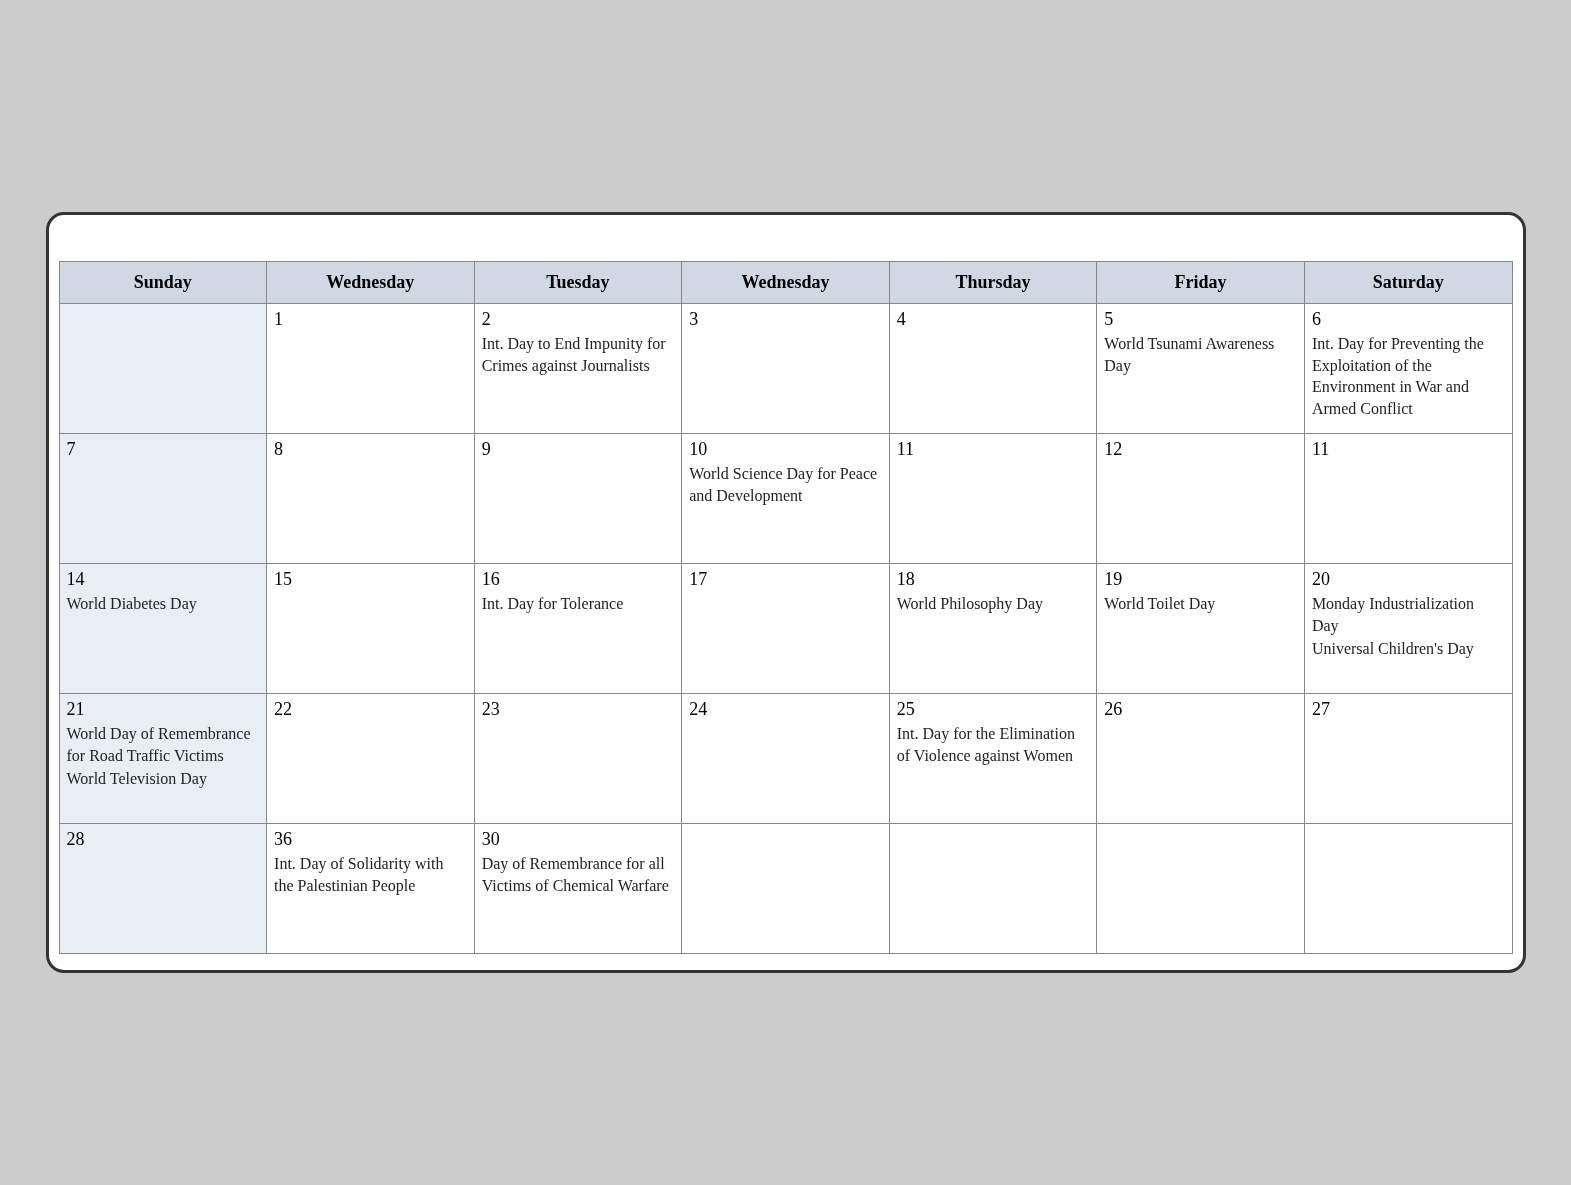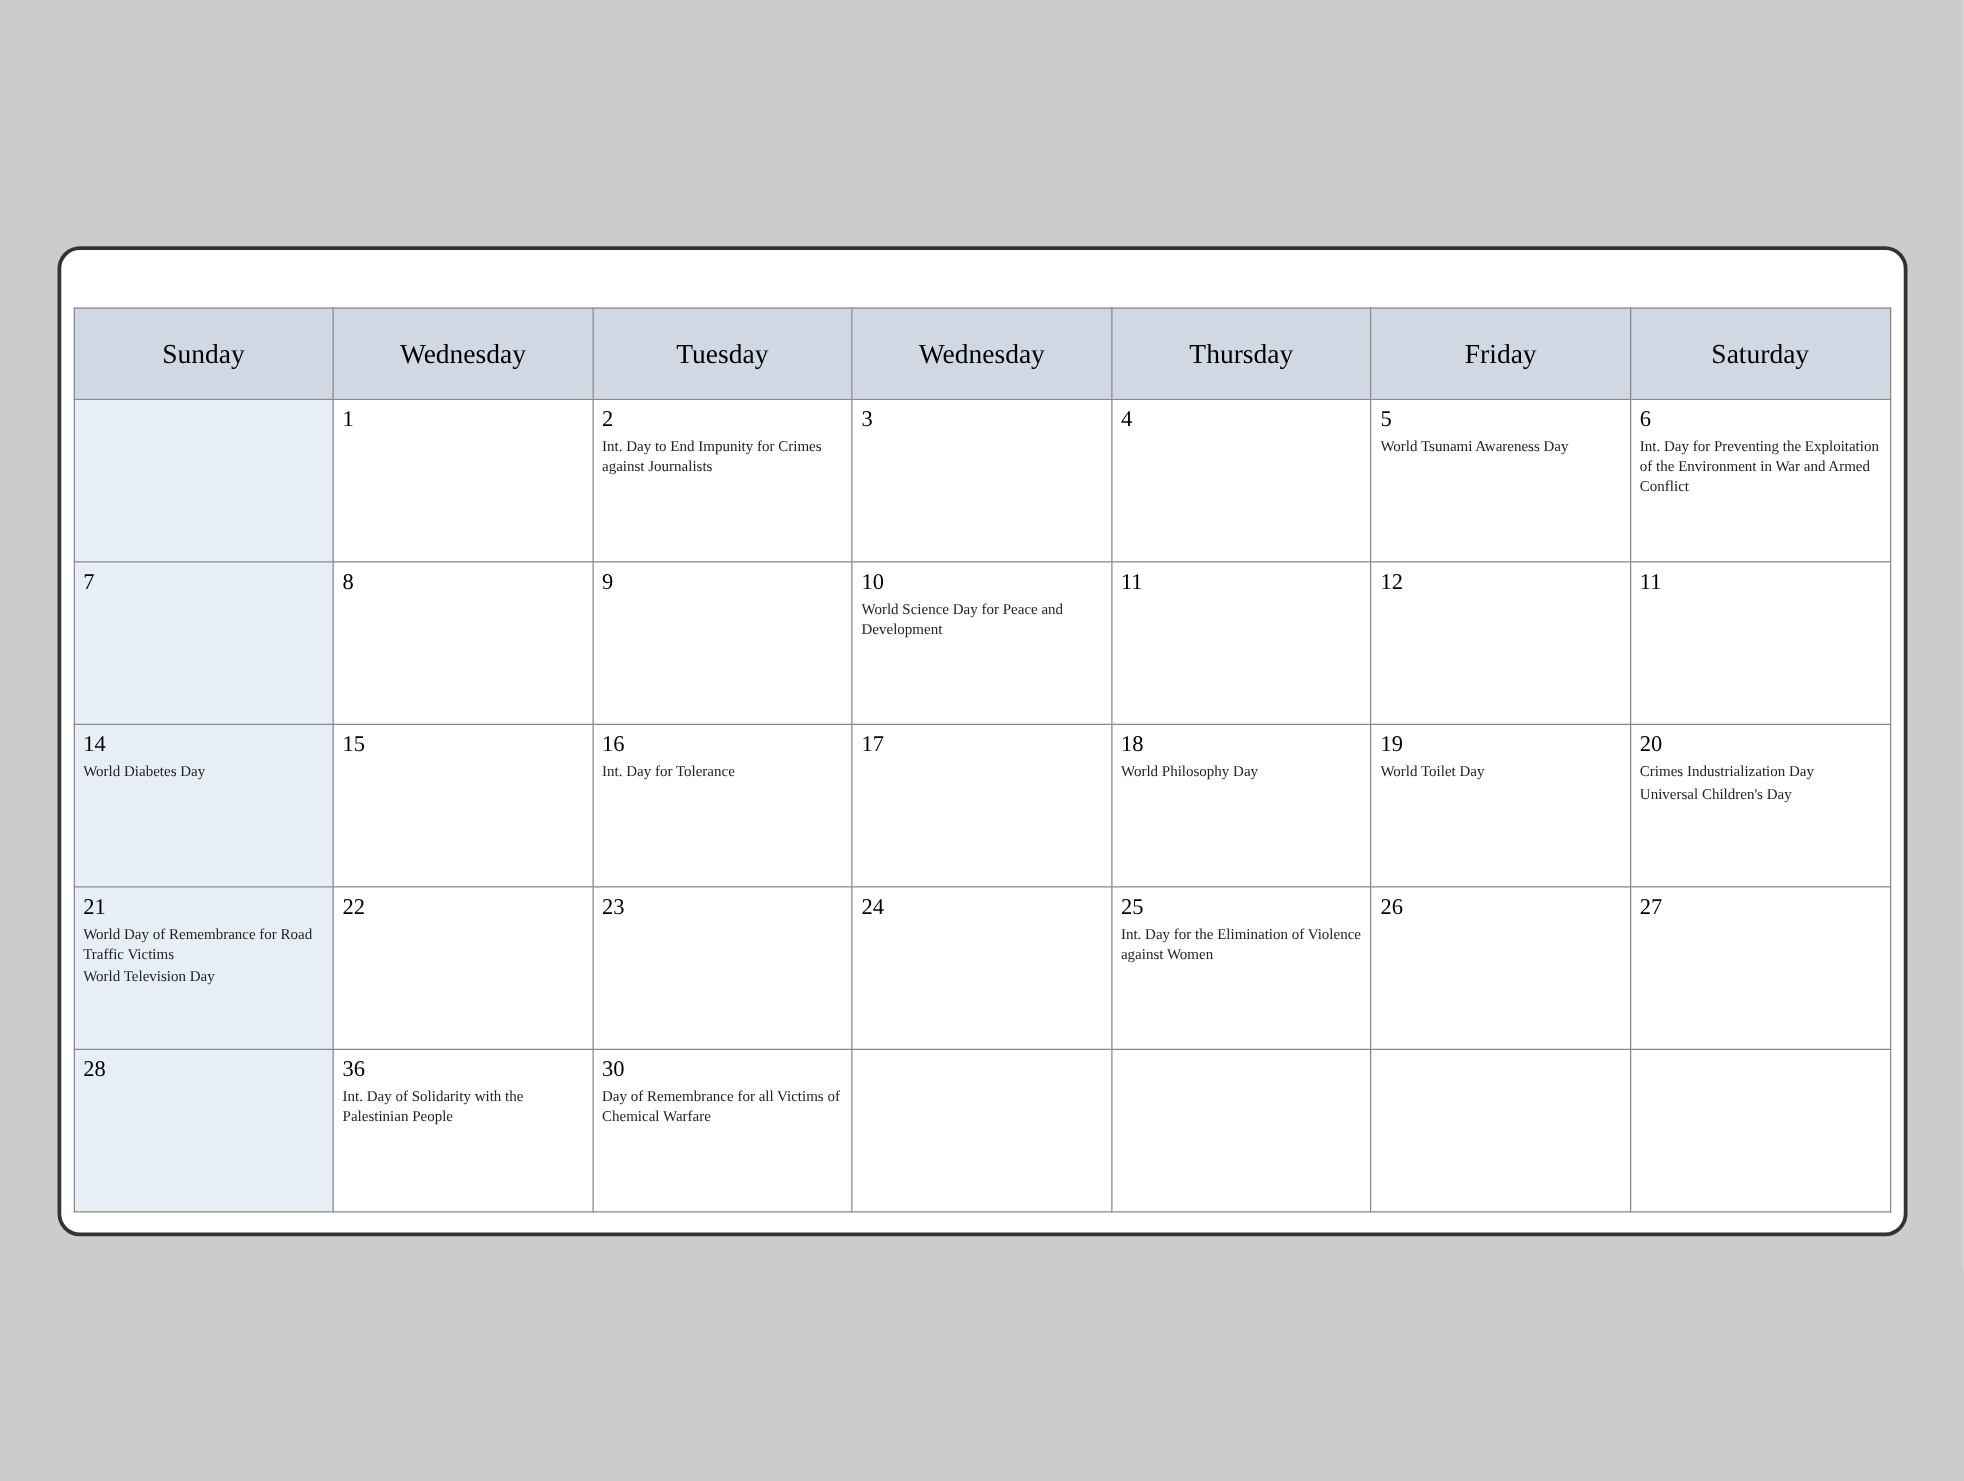--- a/index.html
+++ b/index.html
@@ -29,23 +29,23 @@
     }
     .calendar-table {
       width: 100%;
       border-collapse: collapse;
       border: 1.5px solid #888;
     }
     .calendar-table th {
       background: #d0d8e4;
       border: 1.5px solid #888;
       text-align: center;
-      font-size: 22px;
-      font-weight: normal;
-      padding: 23px 4px;
+      font-size: 18px;
+      font-weight: bold;
+      padding: 10px 4px;
       font-family: serif;
     }
     .calendar-table td {
       border: 1.5px solid #888;
       vertical-align: top;
       padding: 5px 7px;
       width: calc(100% / 7);
       height: 130px;
       font-size: 13.5px;
       font-family: serif;
@@ -57,21 +57,21 @@
     .calendar-table td.saturday-col {
       background: white;
     }
     .day-number {
       font-size: 18px;
       font-weight: normal;
       display: block;
       margin-bottom: 3px;
     }
     .event-text {
-      font-size: 12px;
+      font-size: 16px;
       color: #222;
       line-height: 1.35;
       display: block;
       margin-top: 2px;
     }
     .watermark {
       text-align: right;
       font-size: 13px;
       color: #555;
       padding: 2px 8px 4px 0;
@@ -162,21 +162,21 @@
           <td>
             <span class="day-number">18</span>
             <span class="event-text">World Philosophy Day</span>
           </td>
           <td>
             <span class="day-number">19</span>
             <span class="event-text">World Toilet Day</span>
           </td>
           <td class="saturday-col">
             <span class="day-number">20</span>
-            <span class="event-text">Crimes Industrialization Day</span>
+            <span class="event-text">Monday Industrialization Day</span>
             <span class="event-text">Universal Children's Day</span>
           </td>
         </tr>
         <tr>
           <td class="sunday-col">
             <span class="day-number">21</span>
             <span class="event-text">World Day of Remembrance for Road Traffic Victims</span>
             <span class="event-text">World Television Day</span>
           </td>
           <td>

